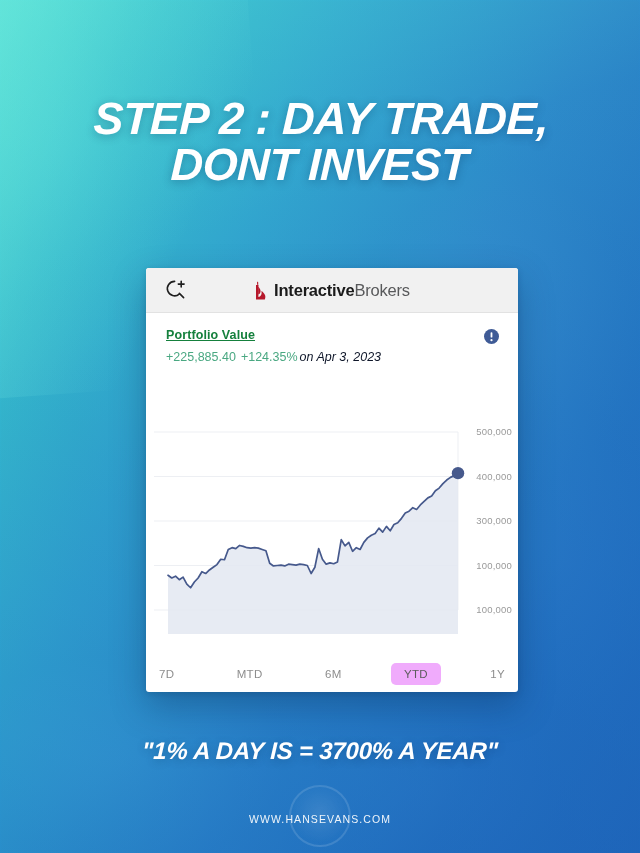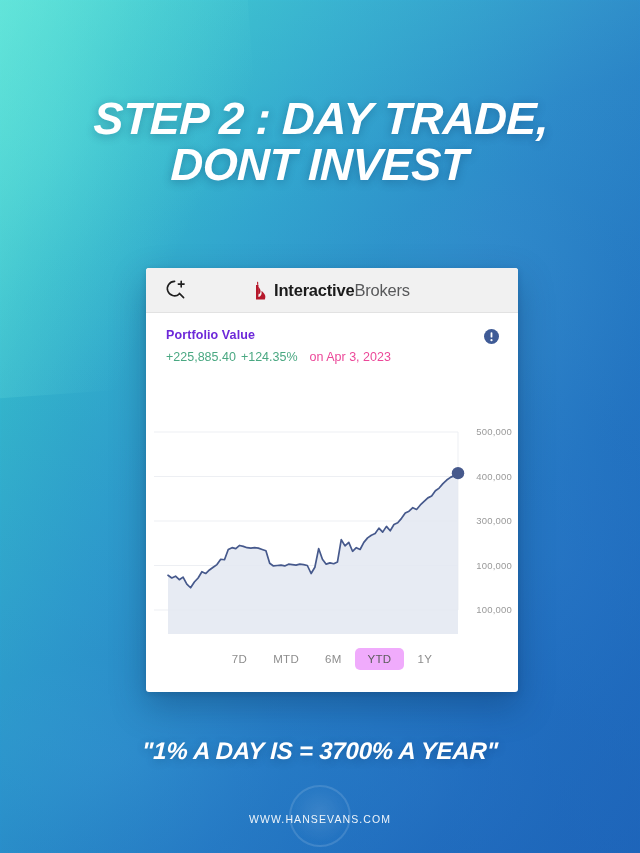--- a/index.html
+++ b/index.html
@@ -58,37 +58,37 @@
     display:flex;align-items:center;position:relative;}
   .zoom-icon{position:absolute;left:19px;top:11px;width:22px;height:22px;}
   .brand{position:absolute;left:0;right:0;top:0;height:44px;
     display:flex;align-items:center;justify-content:center;gap:5px;}
   .brand-mark{width:15px;height:19px;display:block;}
   .brand-text{font-size:16.5px;letter-spacing:-.2px;white-space:nowrap;}
   .brand-text .b1{font-weight:bold;color:#1b1b1b;}
   .brand-text .b2{font-weight:normal;color:#58595b;}
 
   .card-body{padding:15px 20px 0 20px;position:relative;}
-  .pv-label{font-size:12.5px;font-weight:bold;color:#6d28d9;letter-spacing:.1px;}
+  .pv-label{font-size:12.5px;font-weight:bold;color:#15803d;letter-spacing:.1px;text-decoration:underline;}
   .pv-value{font-size:26px;color:#1d1d1d;margin-top:5px;letter-spacing:.2px;}
   .pv-delta{margin-top:8px;font-size:12.5px;color:#3d3d3d;white-space:nowrap;}
   .pv-delta .g{color:#4aa882;}
   .pv-delta .g + .g{margin-left:5px;}
-  .pv-delta .on{margin-left:12px;color:#ec4899;}
+  .pv-delta .on{margin-left:2px;color:#0f172a;font-style:italic;}
   .alert-badge{position:absolute;right:19px;top:16px;width:15px;height:15px;}
 
   
   .chart-wrap{position:absolute;left:0;top:150px;width:372px;height:228px;}
   .chart-svg{display:block;}
   .ylabels{position:absolute;right:6px;top:0;width:58px;height:228px;}
   .ylabel{position:absolute;right:0;font-size:9.5px;color:#9a9a9a;letter-spacing:.2px;white-space:nowrap;}
 
   
-  .ranges{position:absolute;left:0;bottom:20px;width:372px;height:26px;
-    display:flex;align-items:center;justify-content:center;padding:0 6px;box-sizing:border-box;}
+  .ranges{position:absolute;left:0;bottom:5px;width:372px;height:26px;
+    display:flex;align-items:center;justify-content:space-between;padding:0 0;box-sizing:border-box;}
   .range-btn{font-size:11.5px;color:#8d8d8d;padding:5px 13px;border-radius:5px;letter-spacing:.3px;}
   .range-btn.active{background:#f0abfc;color:#5c5c5c;}
 
   
   .caption{position:absolute;left:0;right:0;top:737px;text-align:center;
     color:#ffffff;font-weight:bold;font-style:italic;font-size:24px;letter-spacing:-.2px;
     text-shadow:0 2px 8px rgba(10,50,90,.30);transform:skewX(-2deg);}
 
   .seal{position:absolute;left:50%;top:785px;transform:translateX(-50%);
     width:58px;height:58px;border-radius:50%;

